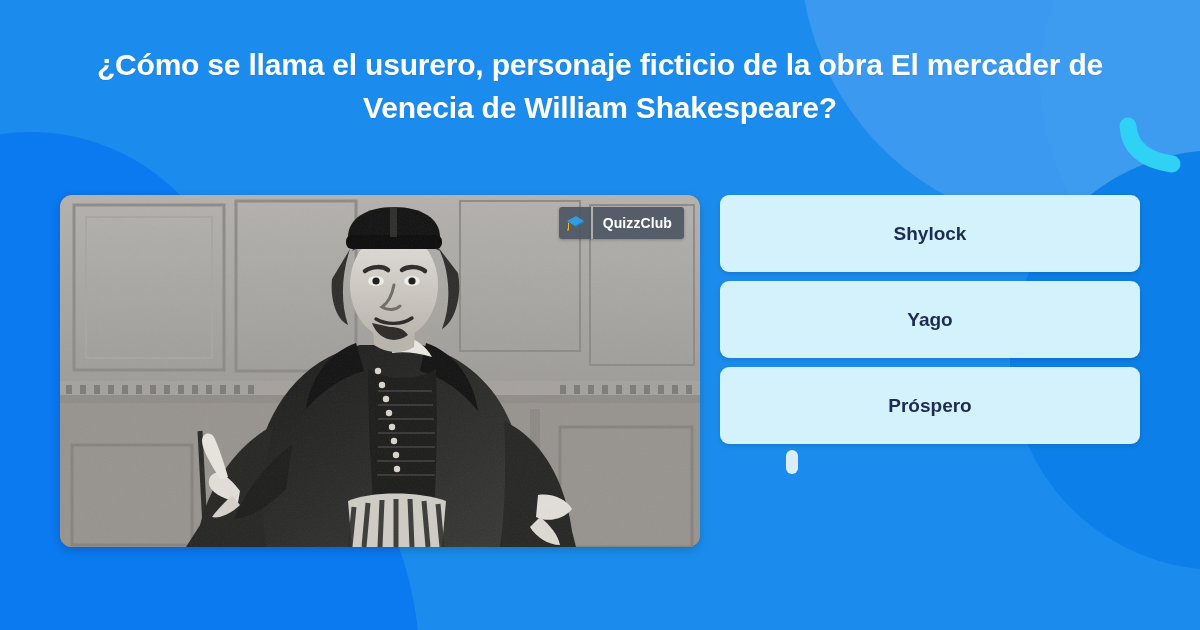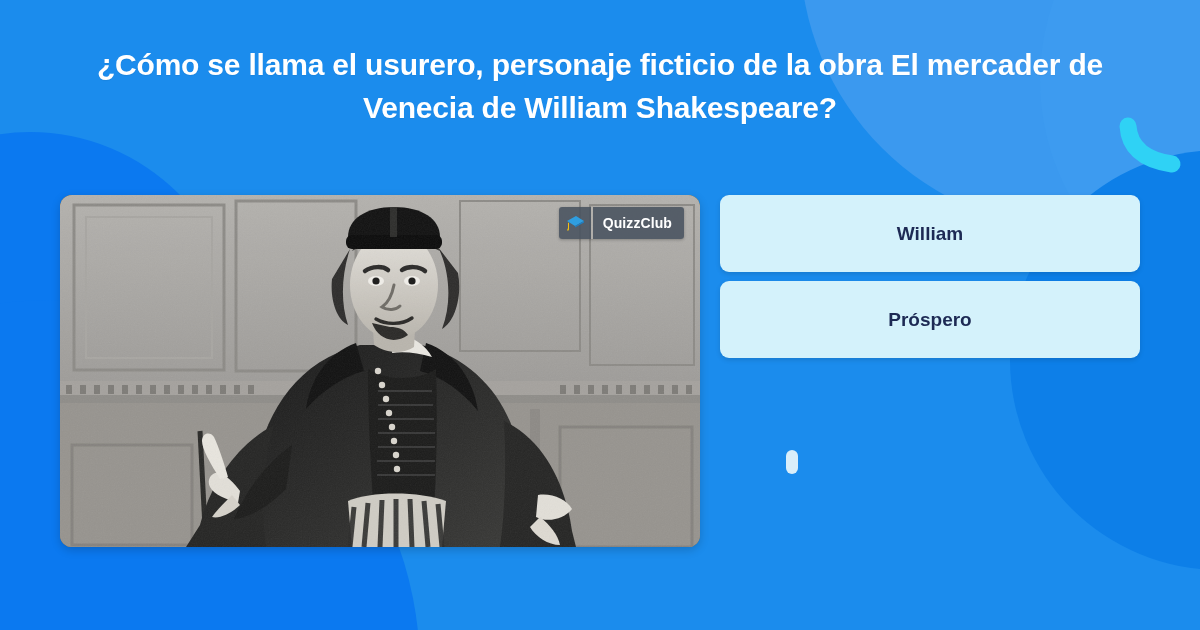--- a/index.html
+++ b/index.html
@@ -324,21 +324,24 @@
           <path d="M11 13 L20 8 L20 9.5 L11 14.5 Z" fill="#1f7fc2"></path>
           <path d="M5 9.5 L5 16 C5 17.5 4 18 3.4 17.4 C2.9 16.9 3.6 16 4 15.2 L4 10 Z" fill="#f2c014"></path>
         </svg>
       </div>
       <div class="logo-text">QuizzClub</div>
     </div>
   </div>
 
   <div class="answers">
     <div class="answer">
-      <span>William</span>
+      <span>Shylock</span>
+    </div>
+    <div class="answer">
+      <span>Yago</span>
     </div>
     <div class="answer">
       <span>Próspero</span>
     </div>
   </div>
 
   <div class="cursor-pill"></div>
 
 </div>
 

